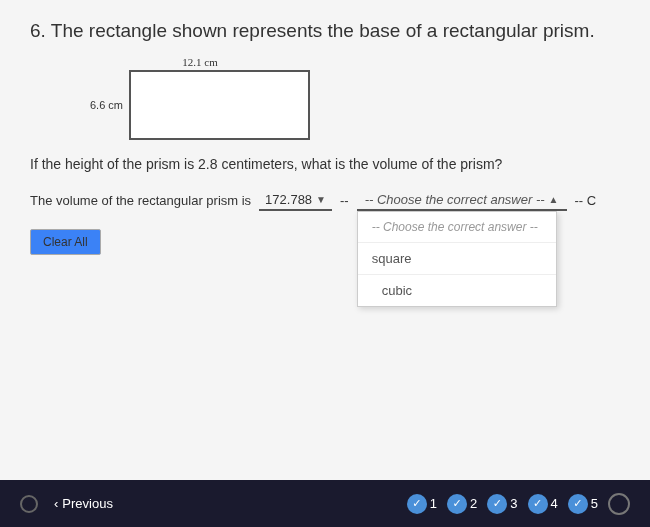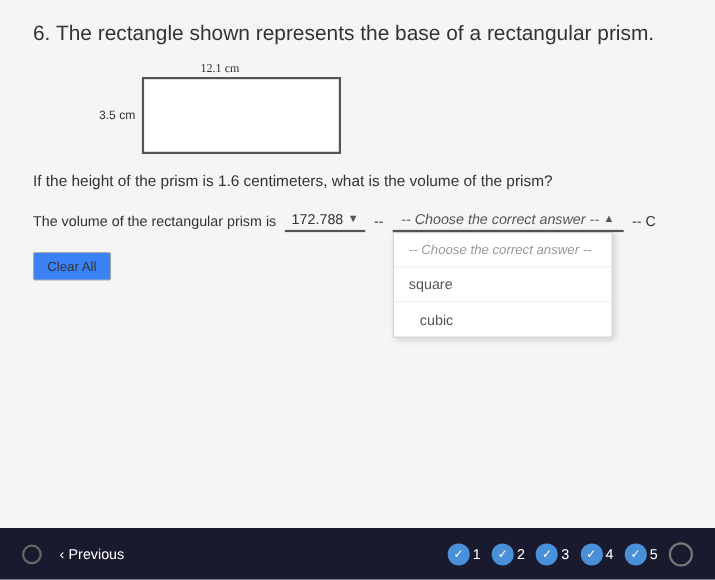--- a/index.html
+++ b/index.html
@@ -248,26 +248,26 @@
 <div class="main-content">
 
   <div class="question-number">
     <span>6.</span>
     <span>The rectangle shown represents the base of a rectangular prism.</span>
   </div>
 
   <div class="rectangle-container">
     <div class="dimension-top">12.1 cm</div>
     <div class="rect-row">
-      <div class="dimension-left">3.5 cm</div>
+      <div class="dimension-left">6.6 cm</div>
       <div class="rectangle-shape"></div>
     </div>
   </div>
 
-  <div class="question-text">If the height of the prism is 1.6 centimeters, what is the volume of the prism?</div>
+  <div class="question-text">If the height of the prism is 2.8 centimeters, what is the volume of the prism?</div>
 
   <div class="answer-row">
     <span class="answer-label">The volume of the rectangular prism is</span>
 
     <div class="answer-value-box">
       <span>172.788</span>
       <span class="dropdown-arrow">▼</span>
     </div>
 
     <span class="dash-separator">--</span>

